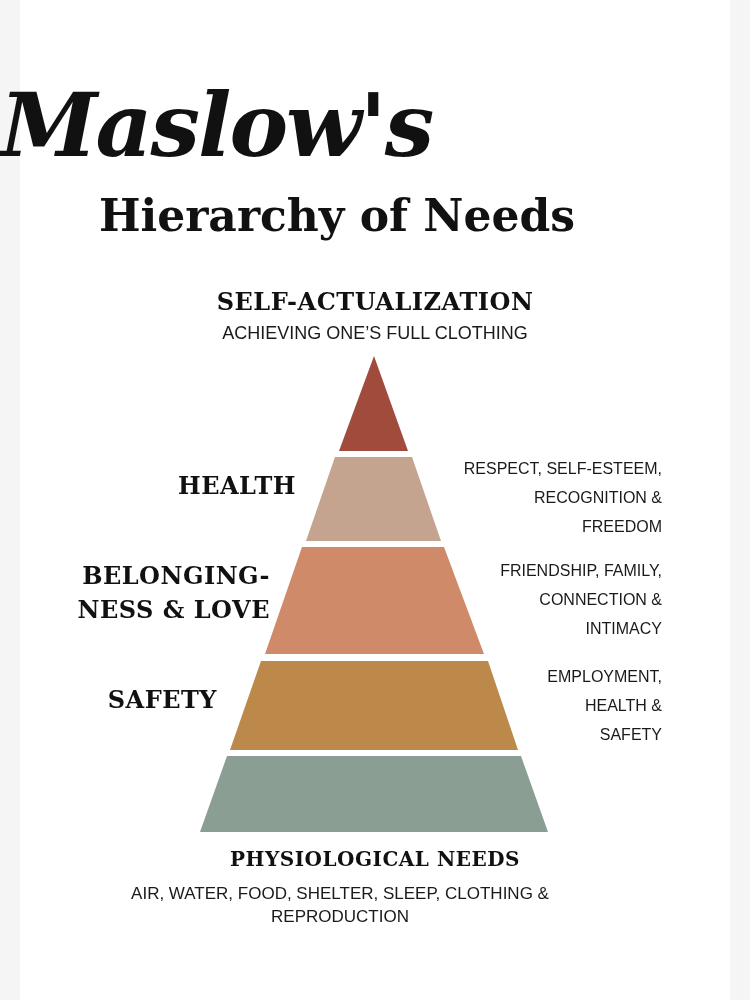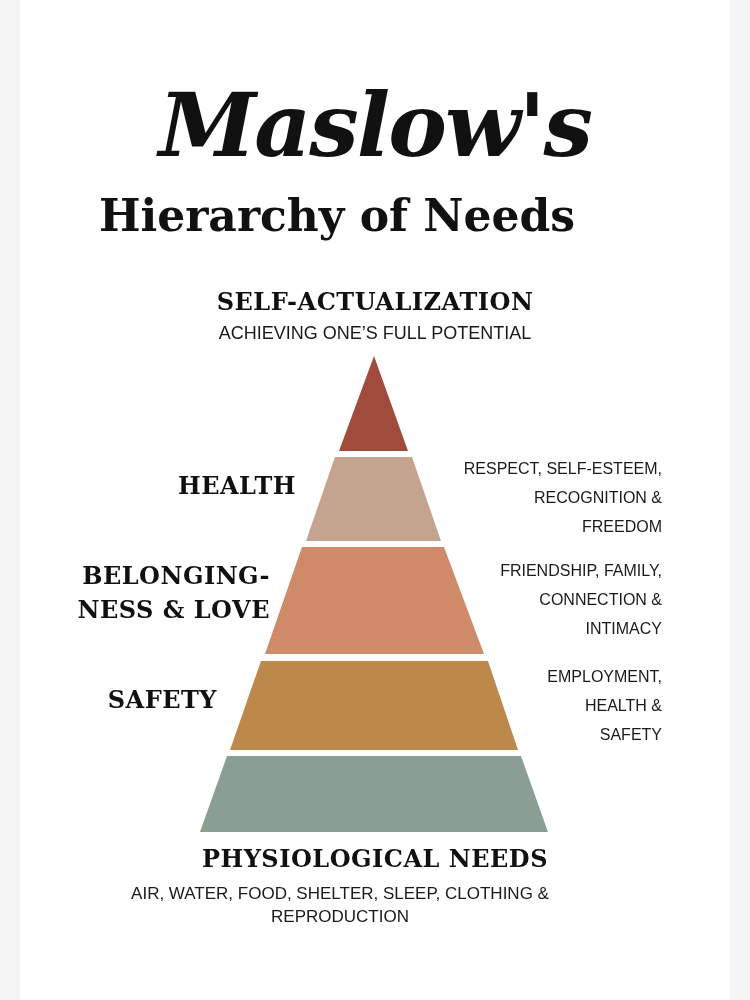--- a/index.html
+++ b/index.html
@@ -12,21 +12,20 @@
     .card {
       position: absolute;
       left: 20px; top: 0;
       width: 710px; height: 1000px;
       background: #ffffff;
     }
     .title-script {
       position: absolute;
       left: 0; width: 750px;
       top: 70px;
-      text-align: center;
       font-family: "DejaVu Serif", serif;
       font-style: italic;
       font-weight: bold;
       font-size: 88px;
       line-height: 110px;
       color: #111111;
       letter-spacing: -2px;
     }
     .title-serif {
       position: absolute;
@@ -67,39 +66,39 @@
     .right-desc {
       position: absolute;
       right: 88px;
       text-align: right;
       font-size: 16px;
       line-height: 29px;
       white-space: pre-line;
     }
     .bottom-heading {
       position: absolute; left: 0; width: 750px; top: 844px;
-      text-align: center; font-size: 24px; line-height: 30px;
+      text-align: center; font-size: 20px; line-height: 30px;
     }
     .bottom-desc {
       position: absolute; left: 0; width: 680px; top: 882px;
       text-align: center; font-size: 17px; line-height: 23px;
       white-space: pre-line;
     }
     svg.pyramid { position: absolute; left: 0; top: 0; }
   </style>
 </head>
 <body>
 
 <div class="card"></div>
 
 <div class="title-script">Maslow's</div>
 <div class="title-serif">Hierarchy of Needs</div>
 
 <div class="heading top-heading">SELF-ACTUALIZATION</div>
-<div class="desc top-desc">ACHIEVING ONE’S FULL POTENTIAL</div>
+<div class="desc top-desc">ACHIEVING ONE’S FULL CLOTHING</div>
 
 <svg class="pyramid" width="750" height="1000" viewBox="0 0 750 1000">
   <polygon points="374,356 408,451 339,451" fill="#a04b3b"></polygon>
   <polygon points="335,457 412,457 441,541 306,541" fill="#c4a48e"></polygon>
   <polygon points="302,547 444,547 484,654 265,654" fill="#cf8a69"></polygon>
   <polygon points="261,661 488,661 518,750 230,750" fill="#bc894a"></polygon>
   <polygon points="227,756 521,756 548,832 200,832" fill="#8a9e94"></polygon>
 </svg>
 
 <div class="heading left-label" style="left:60px; width:236px; top:469px;">HEALTH</div>

